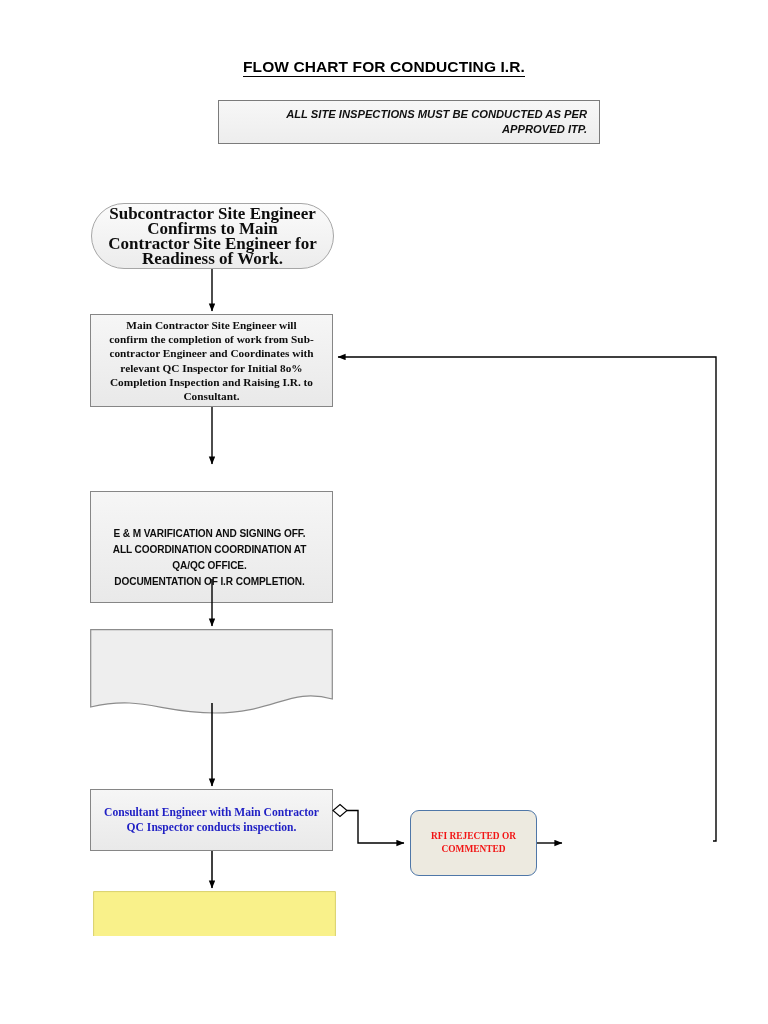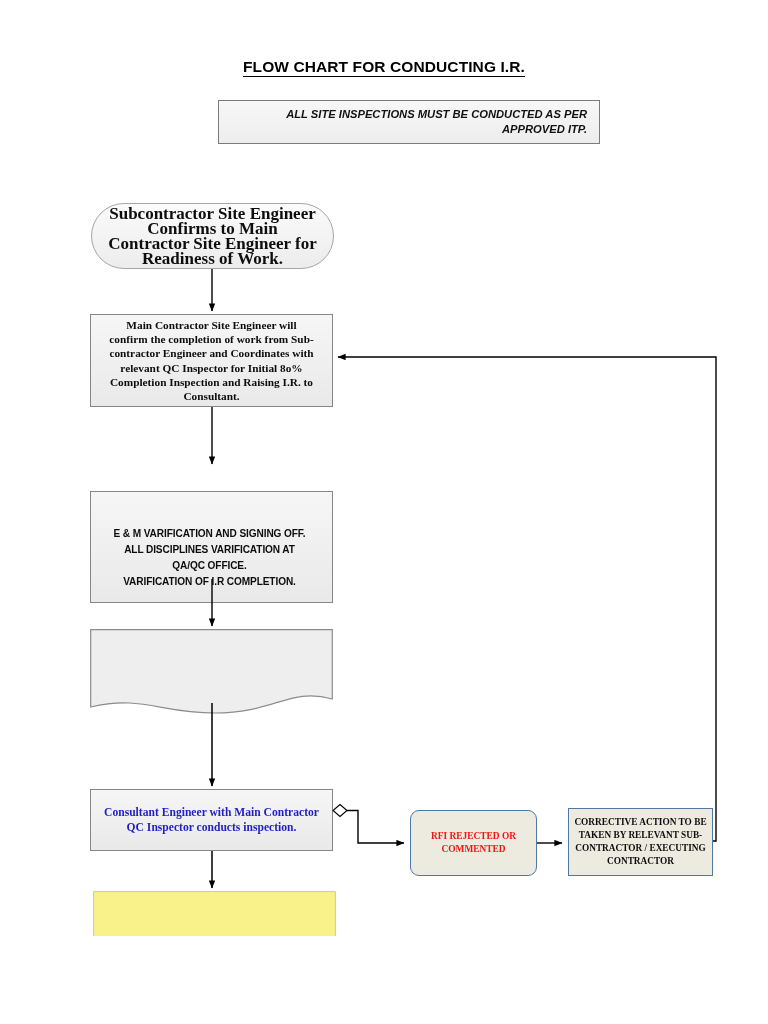--- a/index.html
+++ b/index.html
@@ -202,23 +202,23 @@
     <span class="txt">Subcontractor Site Engineer Confirms to Main Contractor Site Engineer for Readiness of Work.</span>
   </div>
 
   <div class="node n-proc n-main2">
     <span class="txt">Main Contractor Site Engineer will confirm the completion of work from Sub-contractor Engineer and Coordinates with relevant QC Inspector for Initial 8o% Completion Inspection and Raising I.R. to Consultant.</span>
   </div>
 
   <div class="node n-proc n-em">
     <span class="txt">
       <span>E &amp; M VARIFICATION AND SIGNING OFF.</span><br>
-      <span>ALL DISCIPLINES VARIFICATION AT</span><br>
+      <span>ALL COORDINATION COORDINATION AT</span><br>
       <span>QA/QC OFFICE.</span><br>
-      <span>VARIFICATION OF I.R COMPLETION.</span>
+      <span>DOCUMENTATION OF I.R COMPLETION.</span>
     </span>
   </div>
 
   <div class="doc-wrap n-rfi-doc">
     <svg width="243" height="88" viewBox="0 0 243 88">
       <path d="M0.7,0.7 H242.3 V70 C200,58 185,84 125,84 C70,84 52,66 0.7,78 Z" fill="#eeeeee" stroke="#8c8c8c" stroke-width="1.2"></path>
     </svg>
   </div>
 
   <div class="node n-proc n-consult">
@@ -228,28 +228,20 @@
     </span>
   </div>
 
   <div class="node n-rfi-rej">
     <span class="txt">
       <span>RFI REJECTED OR</span><br>
       <span>COMMENTED</span>
     </span>
   </div>
 
-  <div class="node n-corrective">
-    <span class="txt">
-      <span>CORRECTIVE ACTION TO BE</span><br>
-      <span>TAKEN BY RELEVANT SUB-</span><br>
-      <span>CONTRACTOR /  EXECUTING</span><br>
-      <span>CONTRACTOR</span>
-    </span>
-  </div>
 
   <div class="doc-wrap n-yellow-doc">
     <svg width="243" height="89" viewBox="0 0 243 89">
       <path d="M0.6,0.6 H242.4 V68 C205,56 188,86 124,86 C68,86 50,64 0.6,77 Z" fill="#f9f18a" stroke="#d9d06a" stroke-width="1"></path>
     </svg>
   </div>
 
   <svg id="wires" viewBox="0 0 768 1024">
     <defs>
       <marker id="ah" markerWidth="9" markerHeight="9" refX="7.6" refY="3.2" orient="auto" markerUnits="userSpaceOnUse">

